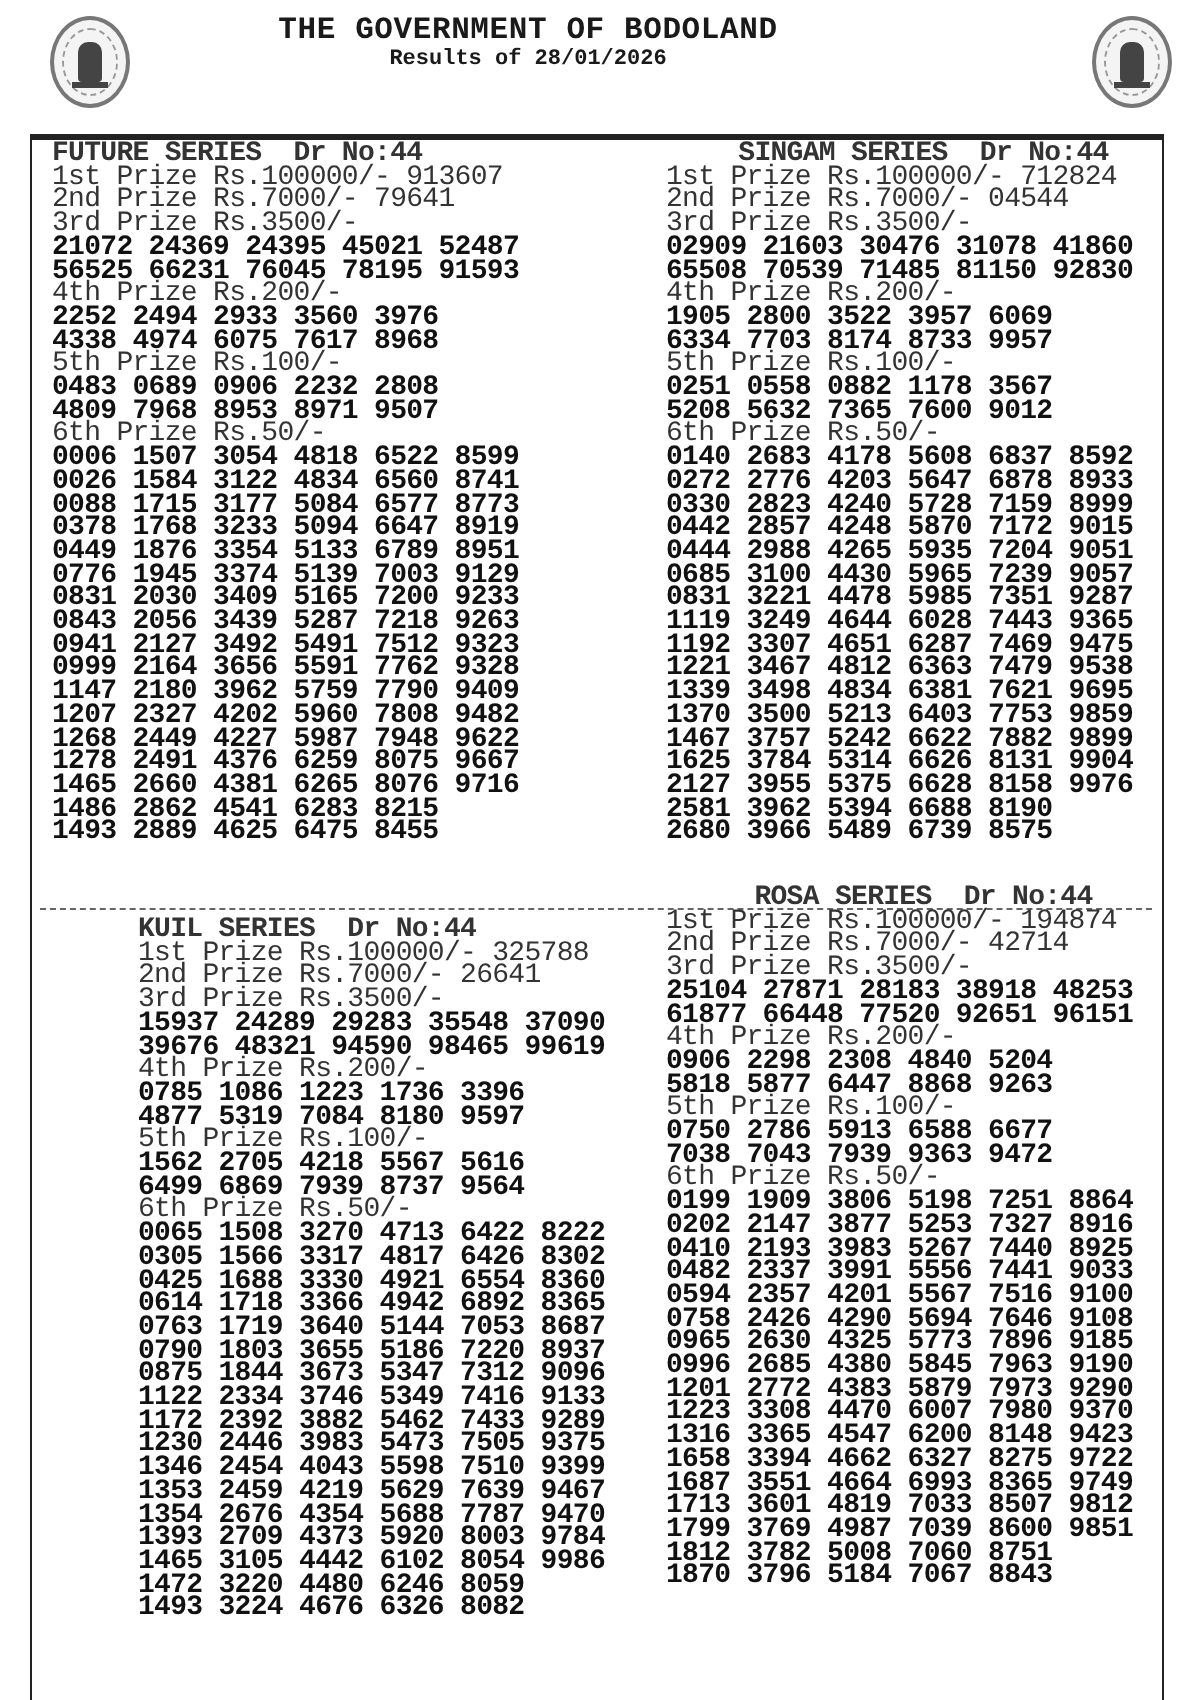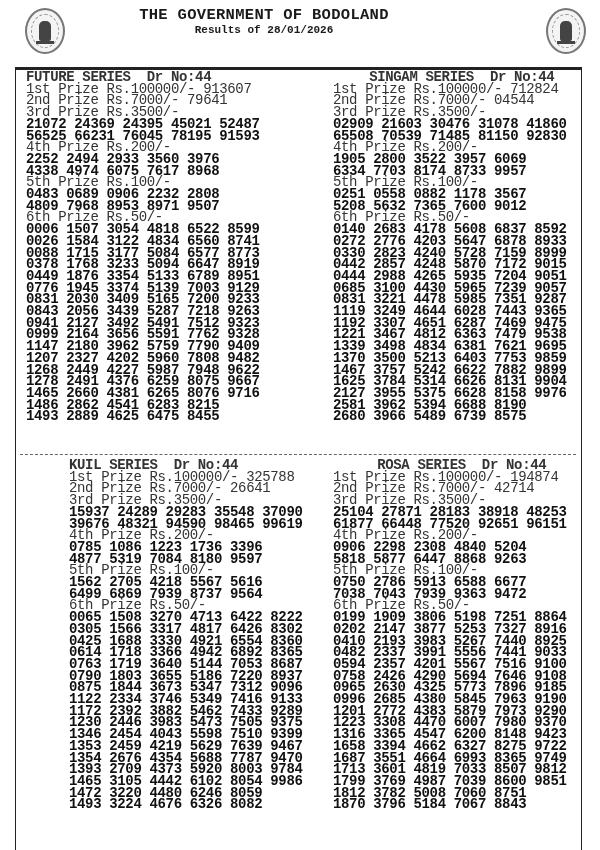--- a/index.html
+++ b/index.html
@@ -14,21 +14,21 @@
   .header .title { font-size:15.5px; font-weight:bold; letter-spacing:0.3px; line-height:18px; }
   .header .sub { font-size:11px; font-weight:bold; line-height:13px; }
   .box { position:absolute; left:15px; top:67px; width:567px; height:800px; border:1.5px solid #222; border-top:3px solid #222; box-sizing:border-box; }
   .series { position:absolute; font-size:14px; line-height:11.7px; white-space:pre; letter-spacing:-0.35px; font-family:"Liberation Mono","DejaVu Sans Mono",monospace; }
   .series .hd { font-weight:bold; color:#333; }
   .series .lbl { font-weight:normal; color:#333; }
   .series .num { font-weight:bold; color:#111; }
   .s-future { left:26px; top:72px; }
   .s-singam { left:333px; top:72px; }
   .s-kuil { left:26px; top:460px;margin-left:43px; }
-  .s-rosa { left:333px; top:460px; }
+  .s-rosa { left:333px; top:444px; }
   .s-singam .hd, .s-rosa .hd { padding-left:24px;text-align:center; }
   .divider { position:absolute; left:20px; width:556px; top:454px; border-top:1.5px dashed #666; }
   .row { display:block; }
 </style>
 </head>
 <body>
 
 <div class="emblem left">
     <div class="lion"></div>
   </div>

